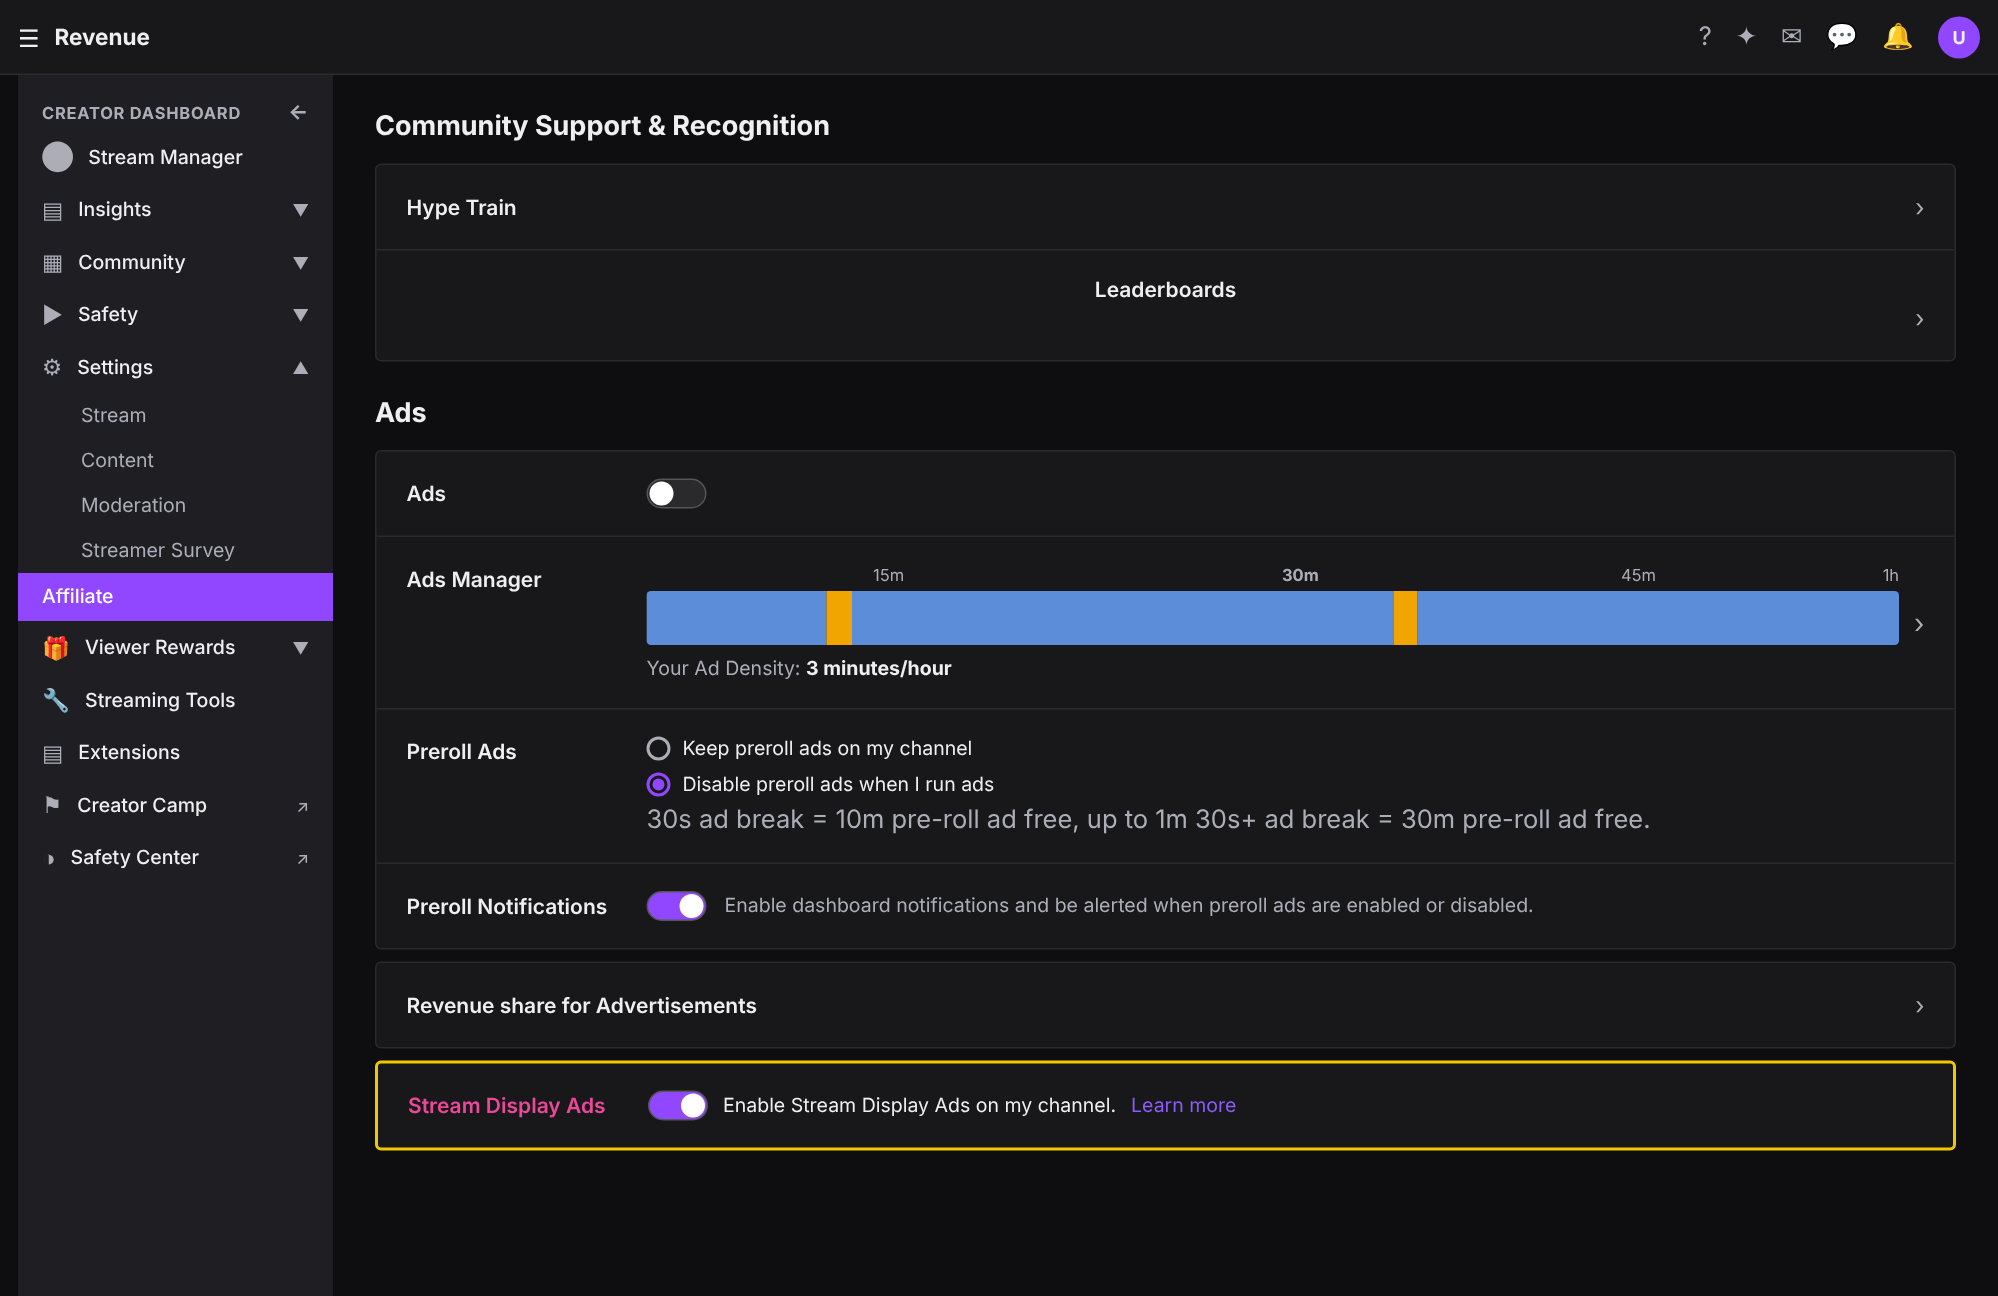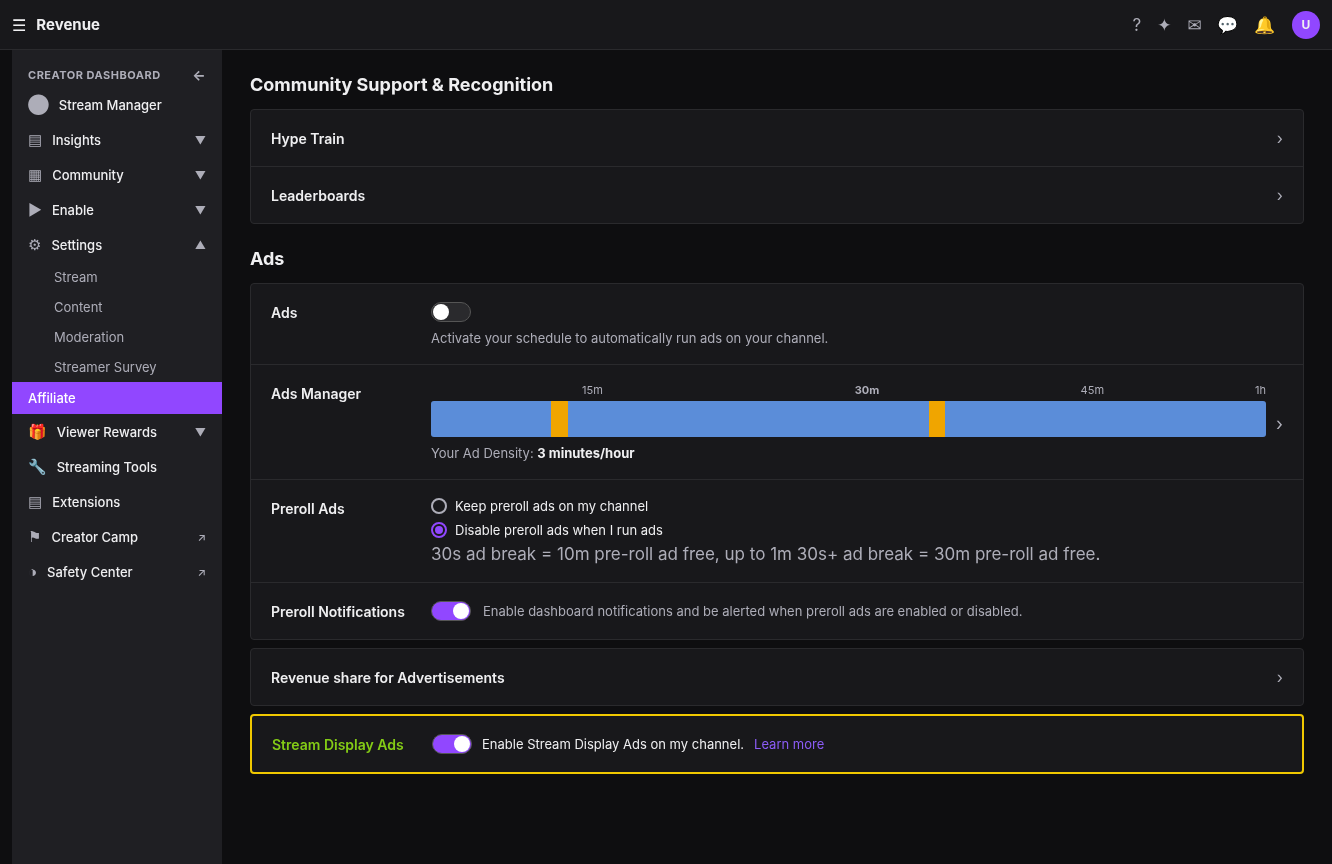--- a/index.html
+++ b/index.html
@@ -78,21 +78,21 @@
       border-radius: 4px;
       margin-bottom: 8px;
     }
     .card-row {
       display: flex;
       align-items: center;
       padding: 18px 20px;
       border-bottom: 1px solid #2a2a2d;
       cursor: pointer;
     }
-    .card-row:last-child { border-bottom: none; }
+    .card-row:last-child { border-bottom: none; flex-direction: column; }
     .card-row-label { font-size: 14px; font-weight: 600; color: #efeff1; }
     .card-row-chevron { margin-left: auto; color: #adadb8; font-size: 16px; }
 
     
     .ads-section { margin-top: 24px; }
     .ads-card { background: #18181b; border: 1px solid #2a2a2d; border-radius: 4px; margin-bottom: 8px; }
     .ads-row {
       display: flex;
       padding: 18px 20px;
       border-bottom: 1px solid #2a2a2d;
@@ -180,21 +180,21 @@
     .stream-display-ads-row {
       display: flex;
       align-items: center;
       padding: 18px 20px;
       border: 2px solid #f0c800;
       border-radius: 4px;
       background: #18181b;
       margin-bottom: 8px;
       position: relative;
     }
-    .sda-label { font-size: 14px; font-weight: 600; color: #84cc16; min-width: 160px; }
+    .sda-label { font-size: 14px; font-weight: 600; color: #ec4899; min-width: 160px; }
     .sda-content { display: flex; align-items: center; gap: 10px; flex: 1; }
     .sda-text { font-size: 13px; color: #efeff1; }
     .sda-link { color: #8b5cf6; text-decoration: none; cursor: pointer; }
 
     
     ::-webkit-scrollbar { width: 6px; }
     ::-webkit-scrollbar-track { background: #18181b; }
     ::-webkit-scrollbar-thumb { background: #3a3a3d; border-radius: 3px; }
   </style>
 </head>
@@ -232,21 +232,21 @@
       <span>Insights</span>
       <span class="chevron">▼</span>
     </div>
     <div class="sidebar-item">
       <span class="icon">▦</span>
       <span>Community</span>
       <span class="chevron">▼</span>
     </div>
     <div class="sidebar-item">
       <span class="icon">▶</span>
-      <span>Enable</span>
+      <span>Safety</span>
       <span class="chevron">▼</span>
     </div>
     <div class="sidebar-item">
       <span class="icon">⚙</span>
       <span>Settings</span>
       <span class="chevron">▲</span>
     </div>
 
     <div class="sidebar-sub-item">
       <span>Stream</span>
@@ -308,21 +308,20 @@
     <div class="ads-section">
       <div class="section-title">Ads</div>
 
       <div class="ads-card">
         <div class="ads-row">
           <div class="ads-row-label">Ads</div>
           <div class="ads-row-content">
             <div class="toggle">
               <div class="toggle-thumb"></div>
             </div>
-            <div style="margin-top:8px; font-size:13px; color:#adadb8;">Activate your schedule to automatically run ads on your channel.</div>
           </div>
         </div>
 
         <div class="ads-row" style="align-items:flex-start;justify-content:flex-end;">
           <div class="ads-row-label">Ads Manager</div>
           <div class="ads-manager-container">
 
             <div class="ads-timeline-labels">
               <div style="flex:6"></div>
               <div class="timeline-label" style="color:#adadb8; font-size:11px;">15m</div>

